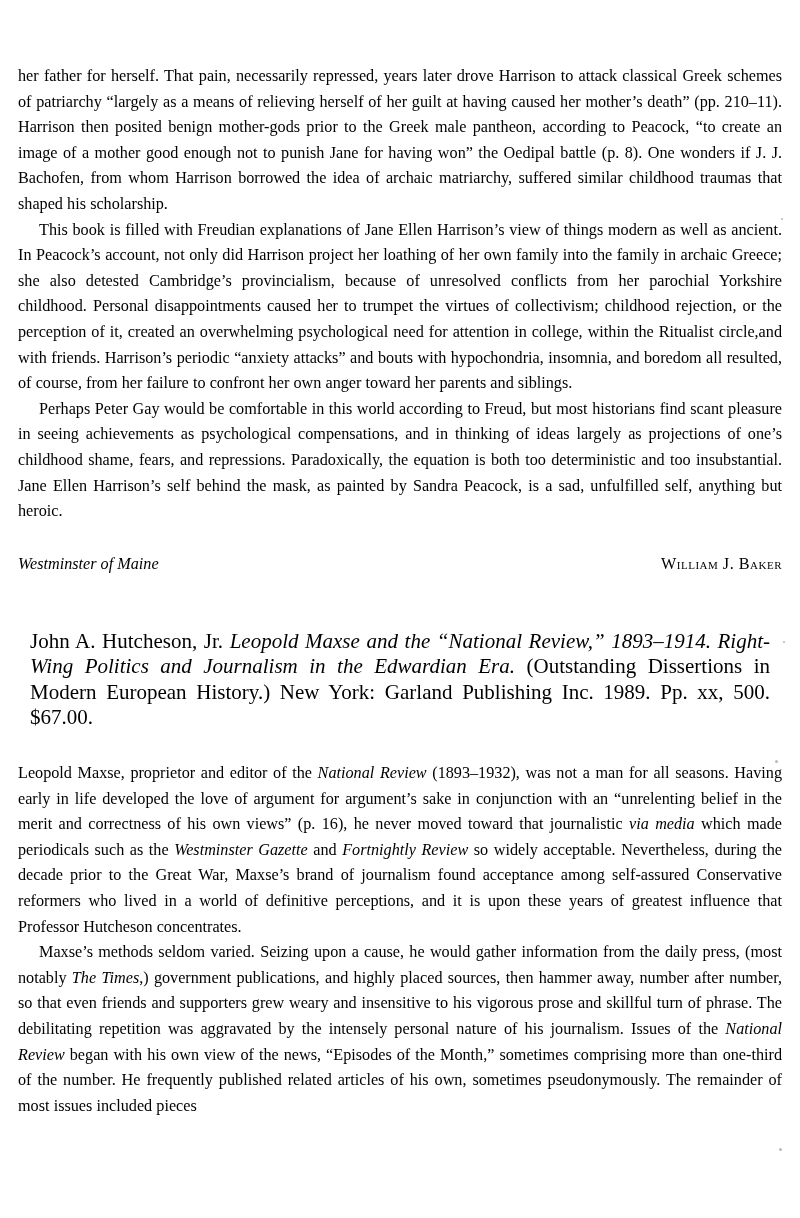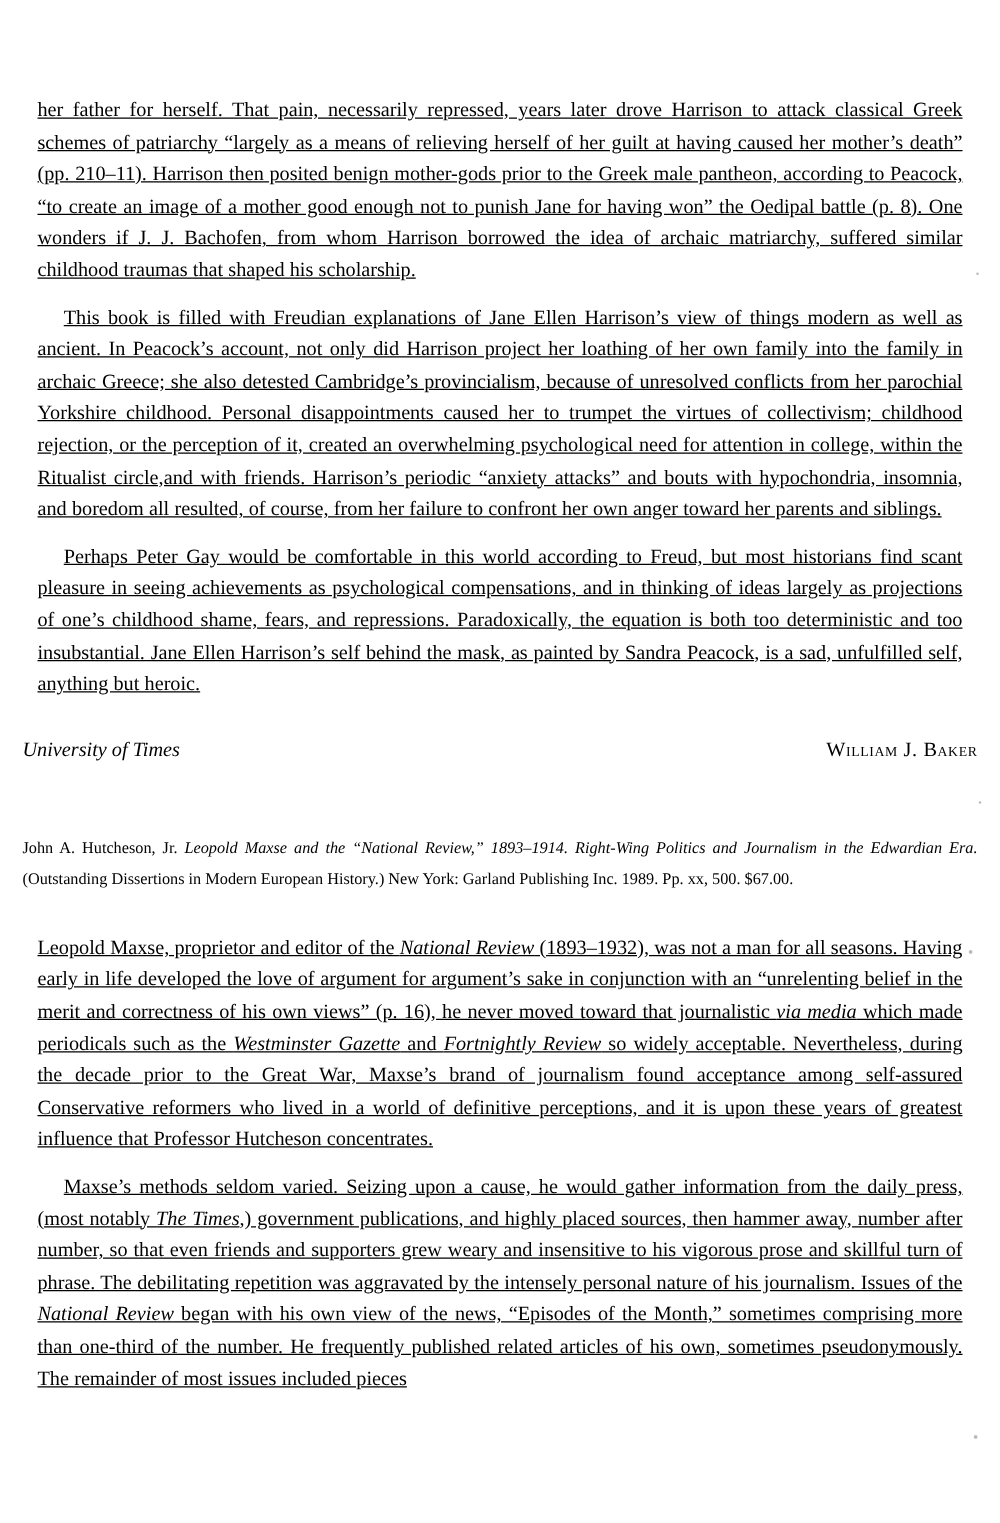--- a/index.html
+++ b/index.html
@@ -48,29 +48,28 @@
 
   
   .col {
     position: absolute;
     left: 18px;
     width: 764px;
     top: 64px;
   }
 
   p.body-par {
-    margin: 12px;
+    margin: 0;
     font-size: 16.2px;
     line-height: 25.6px;
     text-align: justify;
     text-justify: inter-word;
     text-indent: 21px;
     hyphens: none;
     word-spacing: 0.1px;
-    text-decoration: underline;
   }
   p.body-par.first {
     text-indent: 0;
   }
 
   
   .review-block { margin: 0; }
 
   
   .signature {
@@ -91,23 +90,23 @@
     position: absolute;
     right: 0;
     top: 0;
     font-variant: small-caps;
     letter-spacing: 0.5px;
     white-space: nowrap;
   }
 
   
   .citation {
-    margin: 0;
+    margin: 12px;
     margin-top: 52px;
-    font-size: 13px;
+    font-size: 21px;
     line-height: 25.6px;
     text-align: justify;
     text-indent: 0;
     hyphens: none;
   }
   .citation .title-italic { font-style: italic; }
 
   
   .review-body {
     margin-top: 30px;
@@ -132,21 +131,21 @@
   <div class="col">
 
     <div class="review-block">
       <div id="r1-pars">
           <p class="body-par first"><span>her father for herself. That pain, necessarily repressed, years later drove Harrison to attack classical Greek schemes of patriarchy “largely as a means of relieving herself of her guilt at having caused her mother’s death” (pp. 210–11). Harrison then posited benign mother-gods prior to the Greek male pantheon, according to Peacock, “to create an image of a mother good enough not to punish Jane for having won” the Oedipal battle (p. 8). One wonders if J. J. Bachofen, from whom Harrison borrowed the idea of archaic matriarchy, suffered similar childhood traumas that shaped his scholarship.</span></p>
           <p class="body-par"><span>This book is filled with Freudian explanations of Jane Ellen Harrison’s view of things modern as well as ancient. In Peacock’s account, not only did Harrison project her loathing of her own family into the family in archaic Greece; she also detested Cambridge’s provincialism, because of unresolved conflicts from her parochial Yorkshire childhood. Personal disappointments caused her to trumpet the virtues of collectivism; childhood rejection, or the perception of it, created an overwhelming psychological need for attention in college, within the Ritualist circle,and with friends. Harrison’s periodic “anxiety attacks” and bouts with hypochondria, insomnia, and boredom all resulted, of course, from her failure to confront her own anger toward her parents and siblings.</span></p>
           <p class="body-par"><span>Perhaps Peter Gay would be comfortable in this world according to Freud, but most historians find scant pleasure in seeing achievements as psychological compensations, and in thinking of ideas largely as projections of one’s childhood shame, fears, and repressions. Paradoxically, the equation is both too deterministic and too insubstantial. Jane Ellen Harrison’s self behind the mask, as painted by Sandra Peacock, is a sad, unfulfilled self, anything but heroic.</span></p>
         </div>
 
       <div class="signature">
-        <span class="affiliation">University of Times</span>
+        <span class="affiliation">Westminster of Maine</span>
         <span class="reviewer">William J. Baker</span>
       </div>
     </div>
 
     <div class="review-block">
       <p class="citation" id="r2-citation"><span>John A. Hutcheson, Jr. </span><span class="title-italic">Leopold Maxse and the “National Review,” 1893–1914. Right-Wing Politics and Journalism in the Edwardian Era.</span><span> (Outstanding Dissertions in Modern European History.) New York: Garland Publishing Inc. 1989. Pp. xx, 500. $67.00.</span></p>
       <div class="review-body" id="r2-pars">
           <p class="body-par first"><span>Leopold Maxse, proprietor and editor of the </span><i>National Review</i><span> (1893–1932), was not a man for all seasons. Having early in life developed the love of argument for argument’s sake in conjunction with an “unrelenting belief in the merit and correctness of his own views” (p. 16), he never moved toward that journalistic </span><i>via media</i><span> which made periodicals such as the </span><i>Westminster Gazette</i><span> and </span><i>Fortnightly Review</i><span> so widely acceptable. Nevertheless, during the decade prior to the Great War, Maxse’s brand of journalism found acceptance among self-assured Conservative reformers who lived in a world of definitive perceptions, and it is upon these years of greatest influence that Professor Hutcheson concentrates.</span></p>
           <p class="body-par"><span>Maxse’s methods seldom varied. Seizing upon a cause, he would gather information from the daily press, (most notably </span><i>The Times</i><span>,) government publications, and highly placed sources, then hammer away, number after number, so that even friends and supporters grew weary and insensitive to his vigorous prose and skillful turn of phrase. The debilitating repetition was aggravated by the intensely personal nature of his journalism. Issues of the </span><i>National Review</i><span> began with his own view of the news, “Episodes of the Month,” sometimes comprising more than one-third of the number. He frequently published related articles of his own, sometimes pseudonymously. The remainder of most issues included pieces</span></p>
         </div>

